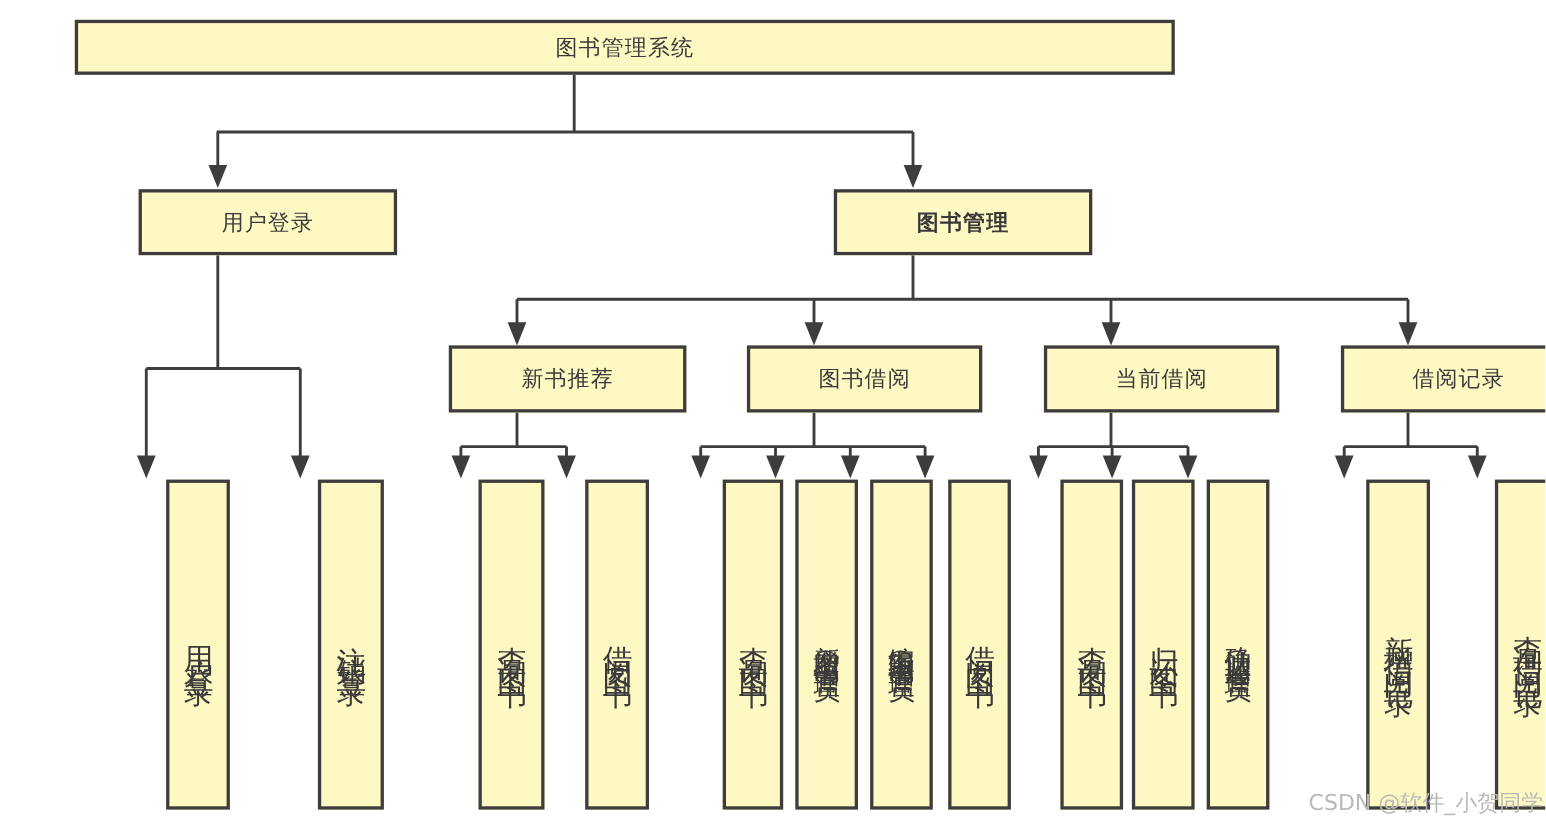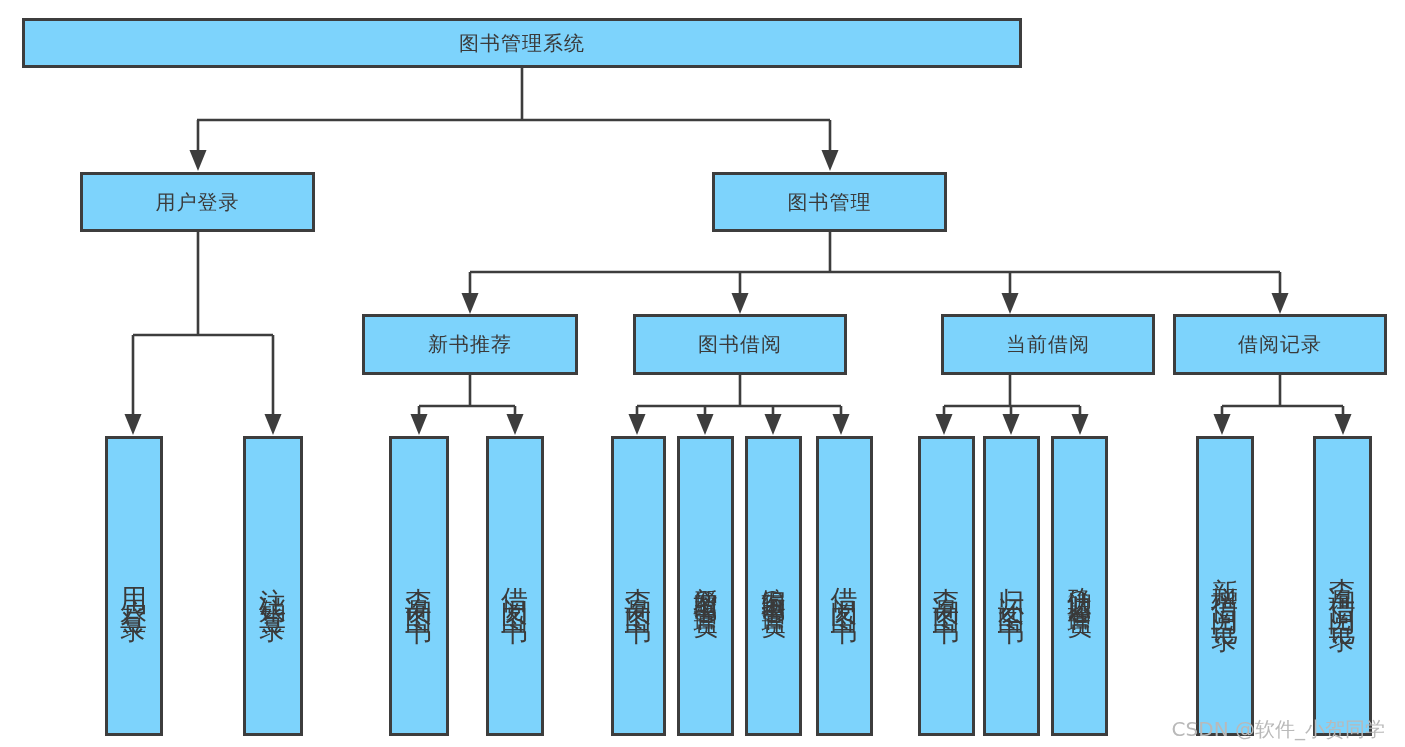--- a/index.html
+++ b/index.html
@@ -19,45 +19,46 @@
     position: absolute;
     left: 0;
     top: 0;
     width: 1405px;
     height: 747px;
   }
   .node {
     position: absolute;
     box-sizing: border-box;
     border: 3px solid #3d3d3d;
-    background: #7dd3fc;
+    background: #fef9c3;
     color: #3a3a3a;
     display: flex;
     align-items: center;
     justify-content: center;
     text-align: center;
+    margin-left: 46px;
   }
   .hbox {
     font-size: 20px;
     letter-spacing: 1px;
     white-space: nowrap;
   }
   .vbox {
     writing-mode: vertical-rl;
     font-size: 27px;
     letter-spacing: 10px;
     line-height: 1;
   }
   .vbox.tight {
     font-size: 24px;
     letter-spacing: 4px;
   }
   .watermark {
     position: absolute;
-    right: 20px;
+    right: 2px;
     bottom: 4px;
     font-size: 20px;
     color: #b9b9b9;
     white-space: nowrap;
   }
 </style>
 </head>
 <body>
 
 <div class="canvas">
@@ -91,25 +92,25 @@
       <polygon points="1002.5,414 1019.5,414 1011,435"></polygon>
       <polygon points="1071.5,414 1088.5,414 1080,435"></polygon>
       <polygon points="1213.5,414 1230.5,414 1222,435"></polygon>
       <polygon points="1334.5,414 1351.5,414 1343,435"></polygon>
     </g>
   </svg>
 
   <div class="node hbox" style="left:22px; top:18px; width:1000px; height:50px;">图书管理系统</div>
 
   <div class="node hbox" style="left:80px; top:172px; width:235px; height:60px;">用户登录</div>
-  <div class="node hbox" style="left:712px; top:172px; width:235px; height:60px;">图书管理</div>
+  <div class="node hbox" style="left:712px; top:172px; width:235px; height:60px;font-weight:bold;">图书管理</div>
 
   <div class="node hbox" style="left:633px; top:314px; width:214px; height:61px;">图书借阅</div>
   <div class="node hbox" style="left:362px; top:314px; width:216px; height:61px;">新书推荐</div>
-  <div class="node hbox" style="left:941px; top:314px; width:214px; height:61px;">当前借阅</div>
+  <div class="node hbox" style="left:903px; top:314px; width:214px; height:61px;">当前借阅</div>
   <div class="node hbox" style="left:1173px; top:314px; width:214px; height:61px;">借阅记录</div>
 
   <div class="node vbox" style="left:105px; top:436px; width:58px; height:300px;">用户登录</div>
   <div class="node vbox" style="left:243px; top:436px; width:60px; height:300px;">注销登录</div>
 
   <div class="node vbox" style="left:389px; top:436px; width:60px; height:300px;">查询图书</div>
   <div class="node vbox" style="left:486px; top:436px; width:58px; height:300px;">借阅图书</div>
 
   <div class="node vbox" style="left:611px; top:436px; width:55px; height:300px;">查询图书</div>
   <div class="node vbox tight" style="left:677px; top:436px; width:57px; height:300px;">新增图书（管理员）</div>

